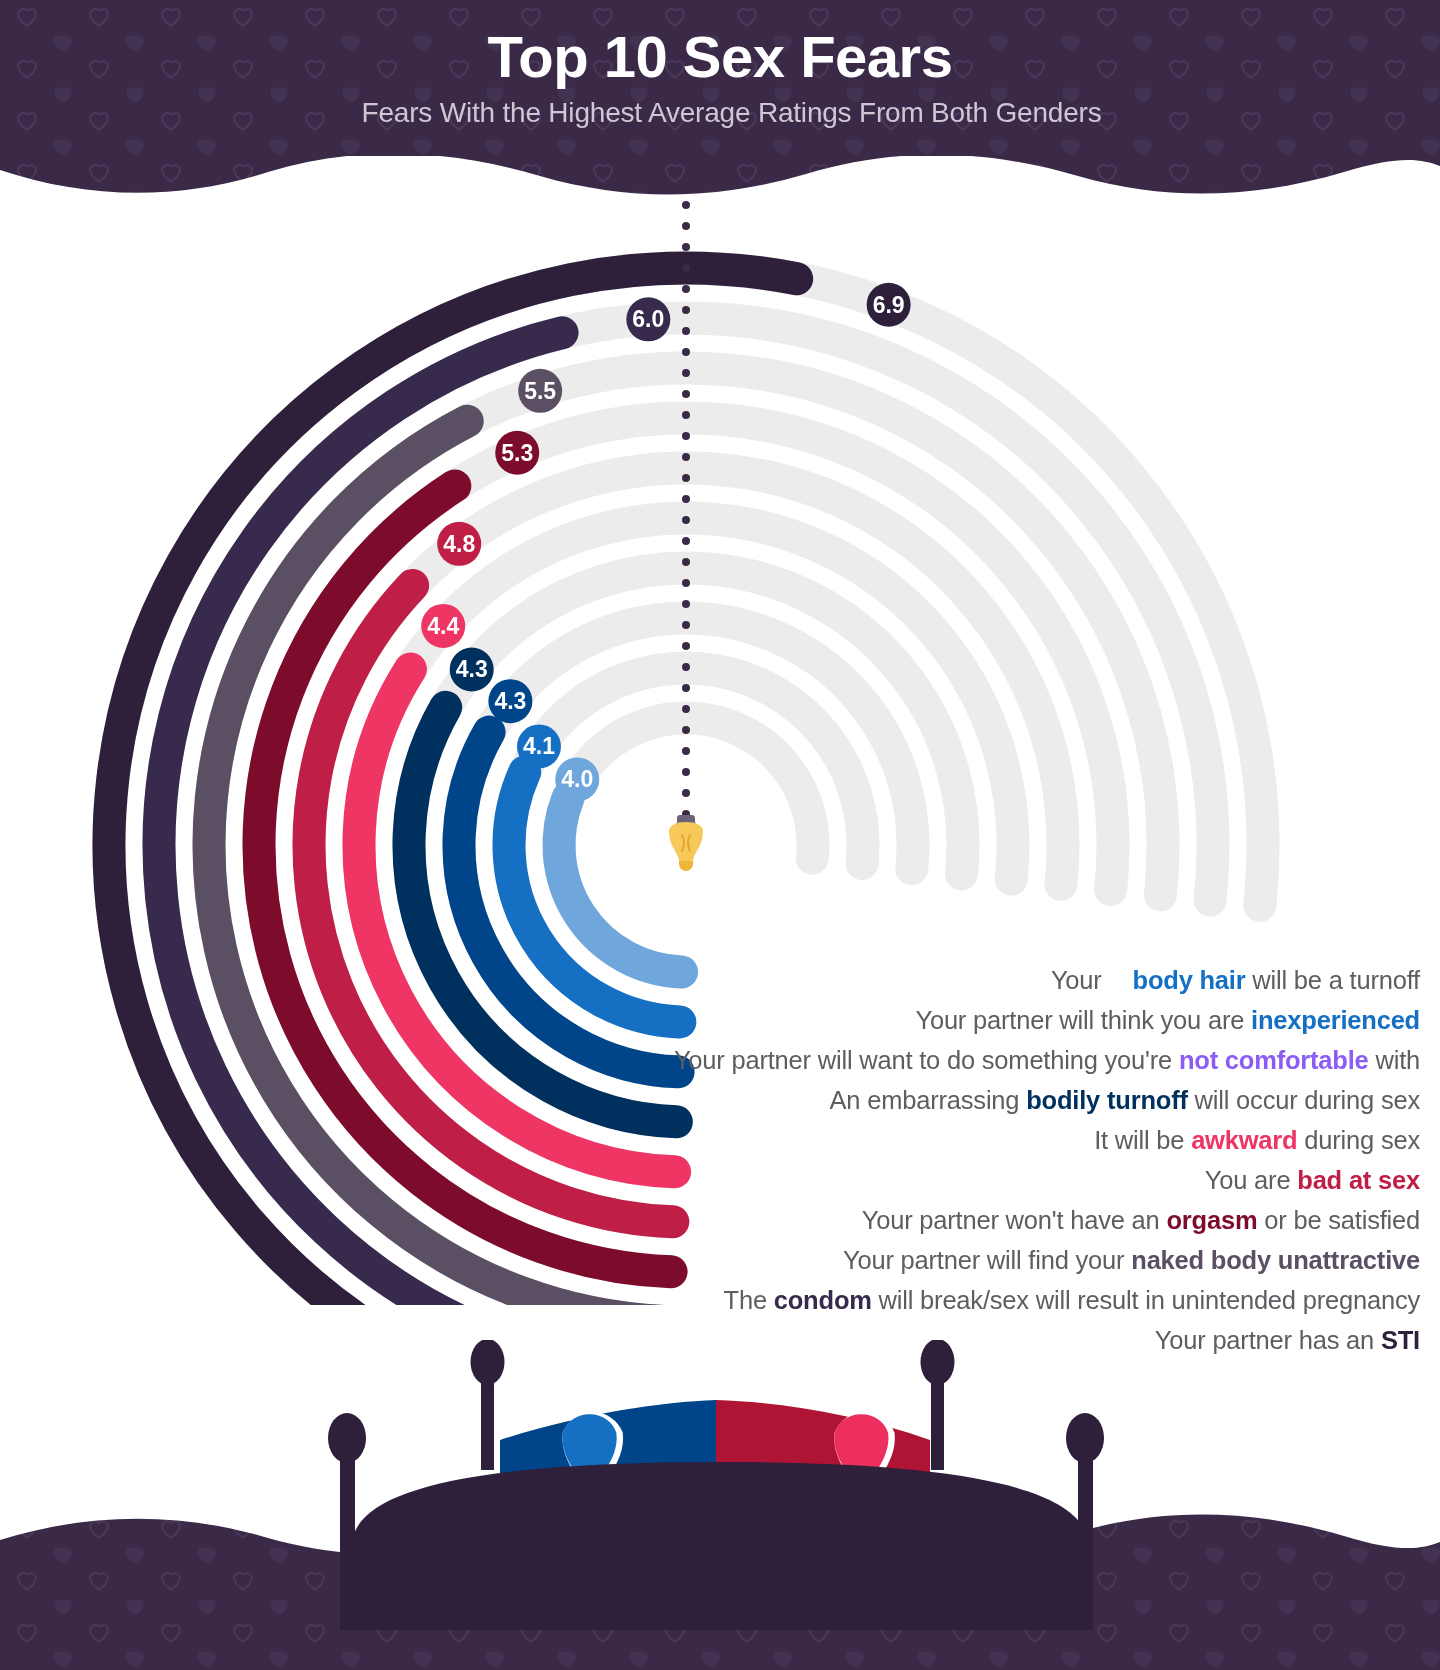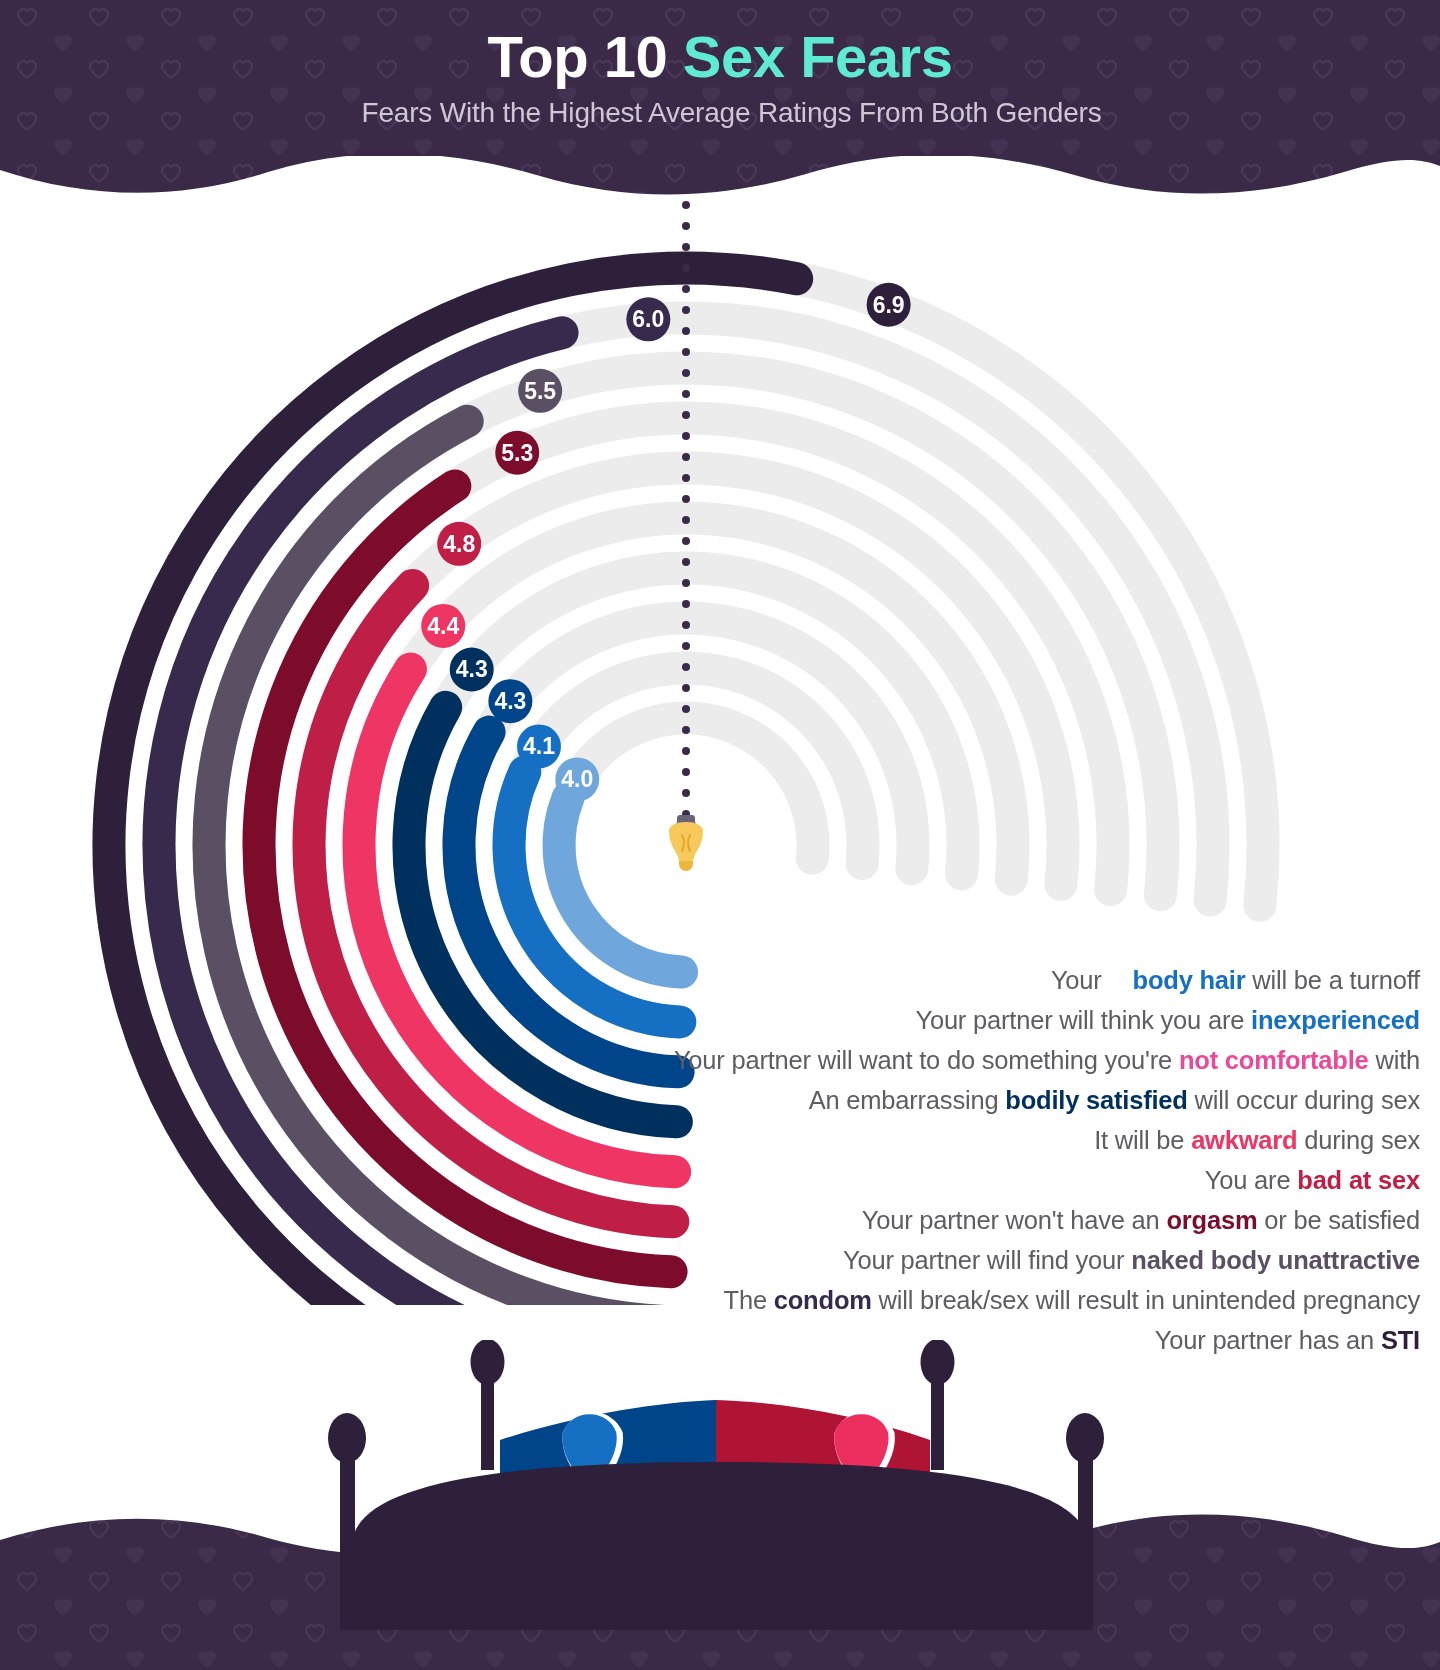--- a/index.html
+++ b/index.html
@@ -46,21 +46,21 @@
     z-index: 5;
   }
   .title {
     margin-top: 26px;
     font-size: 58px;
     font-weight: bold;
     letter-spacing: -0.5px;
     line-height: 1.06;
     color: #ffffff;
   }
-  .title .accent { color: #5eead4; margin-top: 16px; }
+  .title .accent { color: #ffffff; margin-top: 16px; }
   .subtitle {
     margin-top: 10px;
     font-size: 28px;
     color: #cfc7d6;
     font-weight: normal;
     letter-spacing: -0.2px;
     padding-left: 23px;
   }
 
   
@@ -265,22 +265,22 @@
             <circle cx="561.2540802557584" cy="594.4002672339365" r="22" fill="#6fa6dc"></circle>
             <text x="561.2540802557584" y="602.4002672339365" text-anchor="middle" font-size="23" font-weight="bold" font-family="&quot;Liberation Sans&quot;, sans-serif" fill="#ffffff">4.0</text>
           </g>
         </g>
     </svg>
   </div>
 
   <div class="labels" id="label-list">
       <div class="label-row"><span>Your </span><b style="color: rgb(21, 112, 196); margin-left: 24px;">body hair</b><span> will be a turnoff</span></div>
       <div class="label-row"><span>Your partner will think you are </span><b style="color: rgb(21, 112, 196);">inexperienced</b><span></span></div>
-      <div class="label-row"><span>Your partner will want to do something you're </span><b style="color: #ec4899;">not comfortable</b><span> with</span></div>
-      <div class="label-row"><span>An embarrassing </span><b style="color: rgb(0, 48, 94);">bodily satisfied</b><span> will occur during sex</span></div>
+      <div class="label-row"><span>Your partner will want to do something you're </span><b style="color: #8b5cf6;">not comfortable</b><span> with</span></div>
+      <div class="label-row"><span>An embarrassing </span><b style="color: rgb(0, 48, 94);">bodily turnoff</b><span> will occur during sex</span></div>
       <div class="label-row"><span>It will be </span><b style="color: rgb(238, 53, 100);">awkward</b><span> during sex</span></div>
       <div class="label-row"><span>You are </span><b style="color: rgb(191, 30, 70);">bad at sex</b><span></span></div>
       <div class="label-row"><span>Your partner won't have an </span><b style="color: rgb(125, 11, 44);">orgasm</b><span> or be satisfied</span></div>
       <div class="label-row"><span>Your partner will find your </span><b style="color: rgb(90, 79, 99);">naked body unattractive</b><span></span></div>
       <div class="label-row"><span>The </span><b style="color: rgb(55, 42, 77);">condom</b><span> will break/sex will result in unintended pregnancy</span></div>
       <div class="label-row"><span>Your partner has an </span><b style="color: rgb(46, 31, 59);">STI</b><span></span></div>
     </div>
 
   <div class="footer">
 

